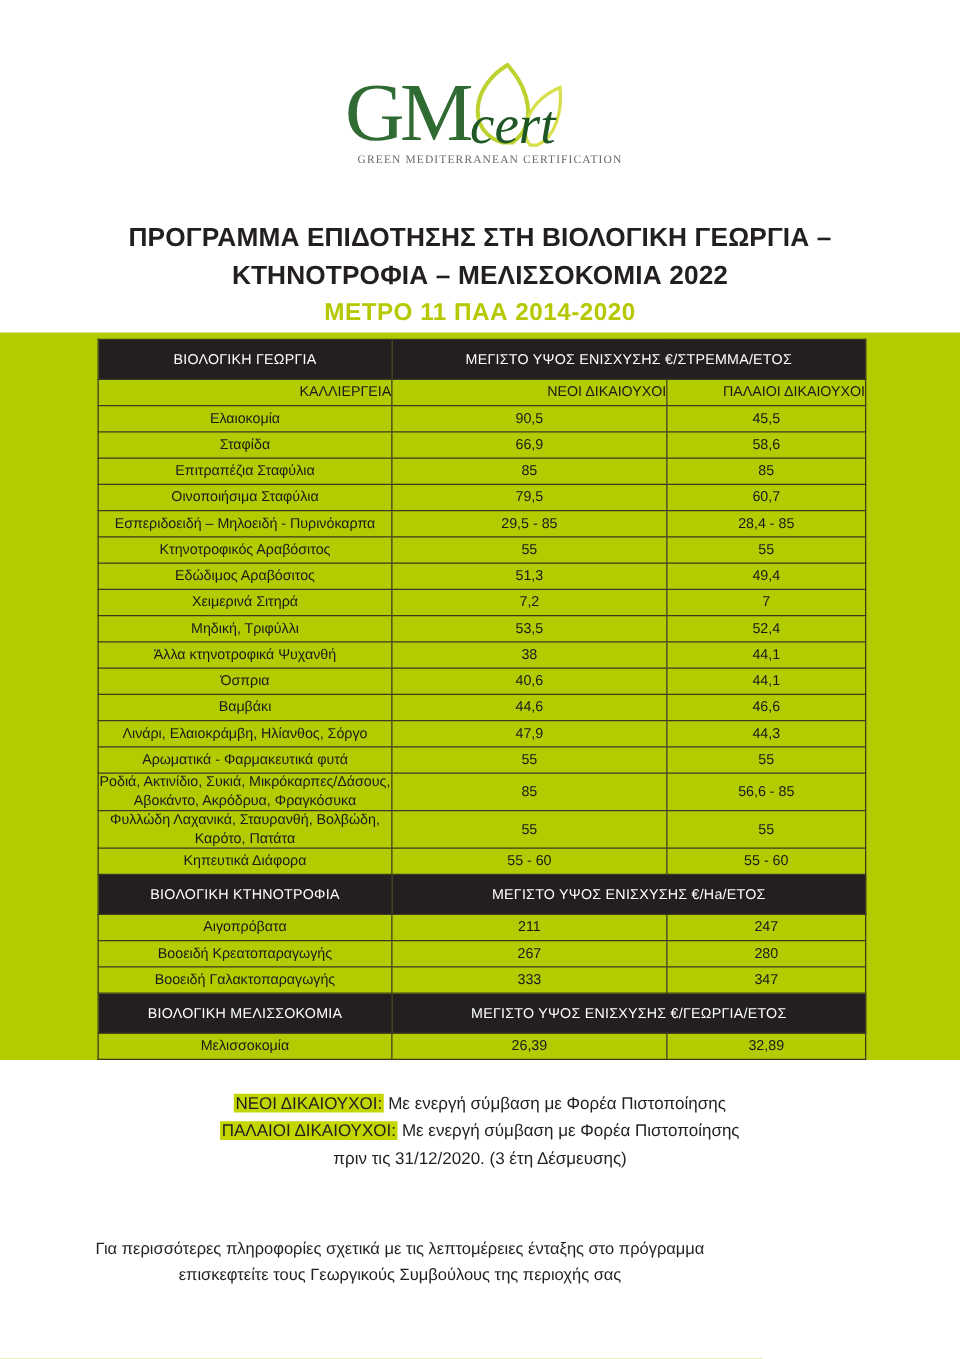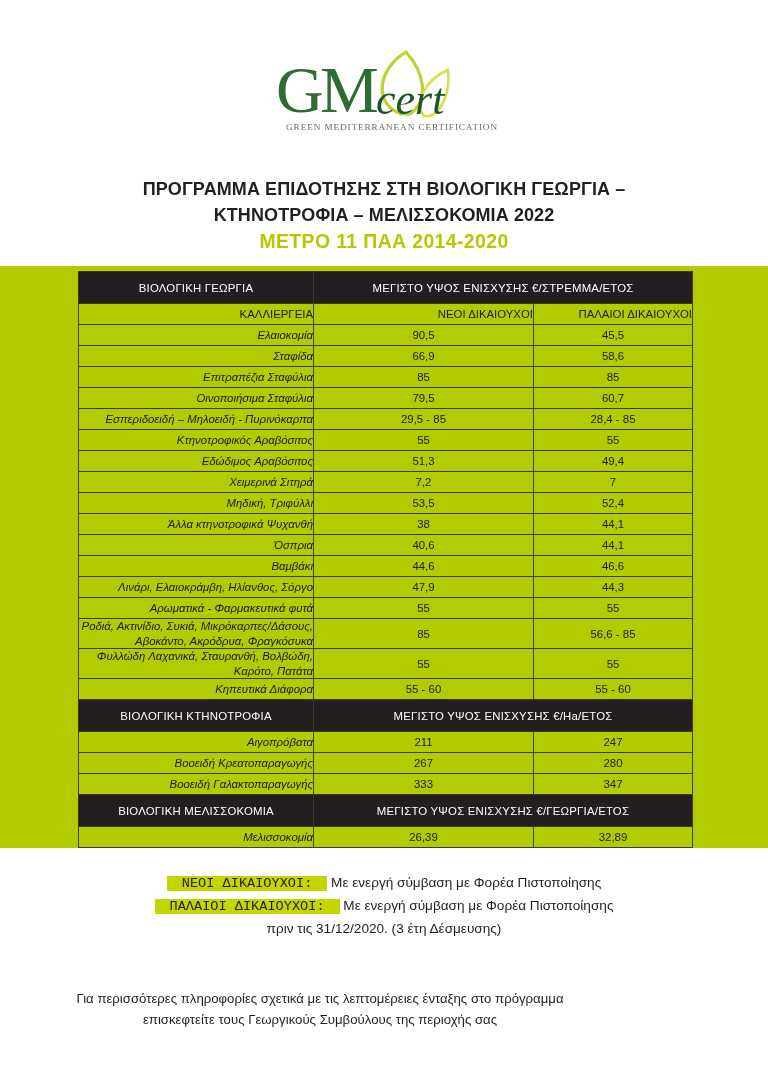--- a/index.html
+++ b/index.html
@@ -44,21 +44,21 @@
     white-space: nowrap;
   }
 
   
   .title-block {
     margin-top: 36px;
     text-align: center;
     padding: 0 70px;
   }
   .title-main {
-    font-size: 18px;
+    font-size: 21px;
     font-weight: bold;
     color: #231f20;
     line-height: 1.45;
     letter-spacing: 0.1px;
   }
   .title-sub {
     margin-top: 2px;
     font-size: 19.4px;
     font-weight: bold;
     color: #b5c800;
@@ -95,24 +95,23 @@
     background: #b3cc02;
     font-weight: normal;
     color: #1a1a1a;
     vertical-align: middle;
   }
   .col-name { width: 235px; }
   .col-new  { width: 220px; }
   .col-old  { width: 159px; }
 
   td.label {
-    text-align: right;
+    text-align: center;
     padding-left: 5px;
     line-height: 1.28;
-    font-style: italic;
   }
   td.val {
     text-align: center;
   }
   tr.section td {
     background: #231f20;
     color: #ffffff;
     text-align: center;
     letter-spacing: 0.2px;
     font-size: 11.4px;
@@ -135,22 +134,21 @@
     width: 768px;
     text-align: center;
   }
   .foot-line {
     font-size: 13.6px;
     line-height: 1.62;
     color: #231f20;
   }
   .hl {
     background: #c3d600;
-    padding: 0 15px;
-    font-family: Liberation Mono, monospace;
+    padding: 0 1px;
   }
   .footer-note {
     position: absolute;
     left: 0;
     top: 988px;
     width: 640px;
     text-align: center;
     font-size: 13.2px;
     line-height: 1.62;
     color: #231f20;

